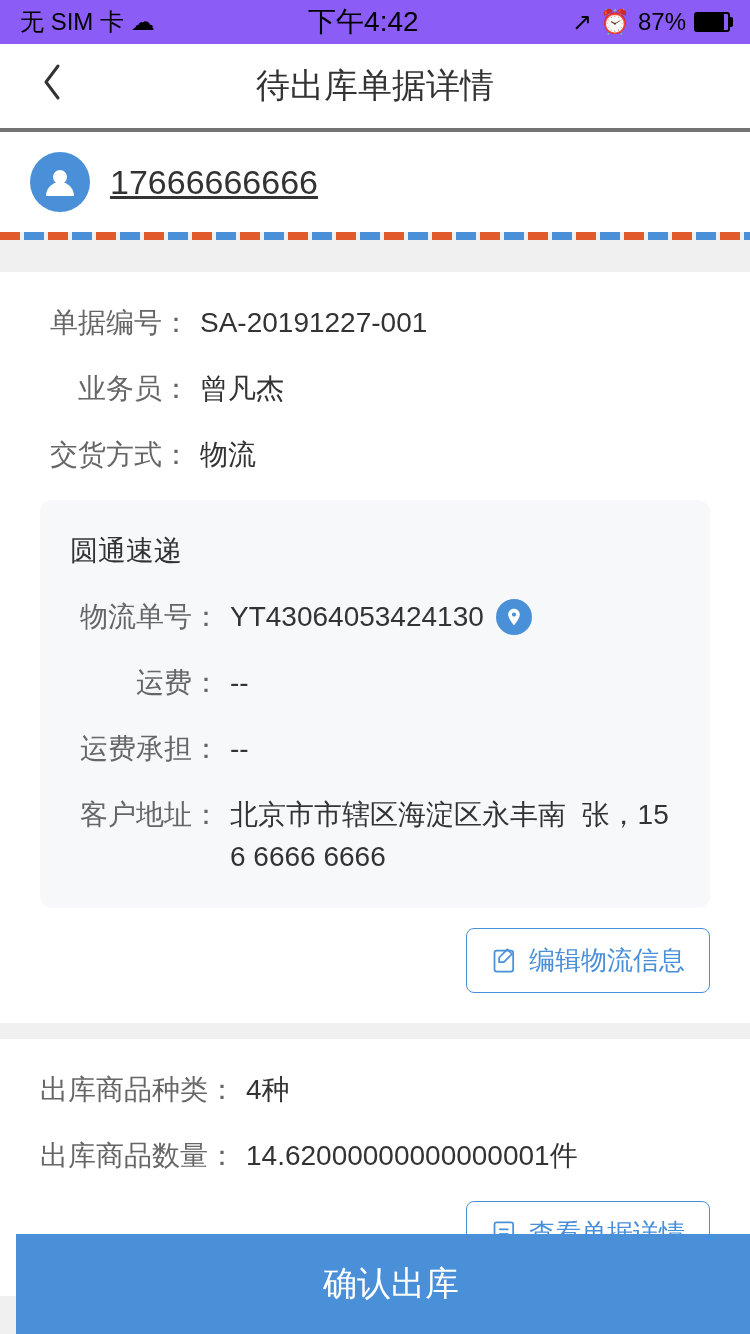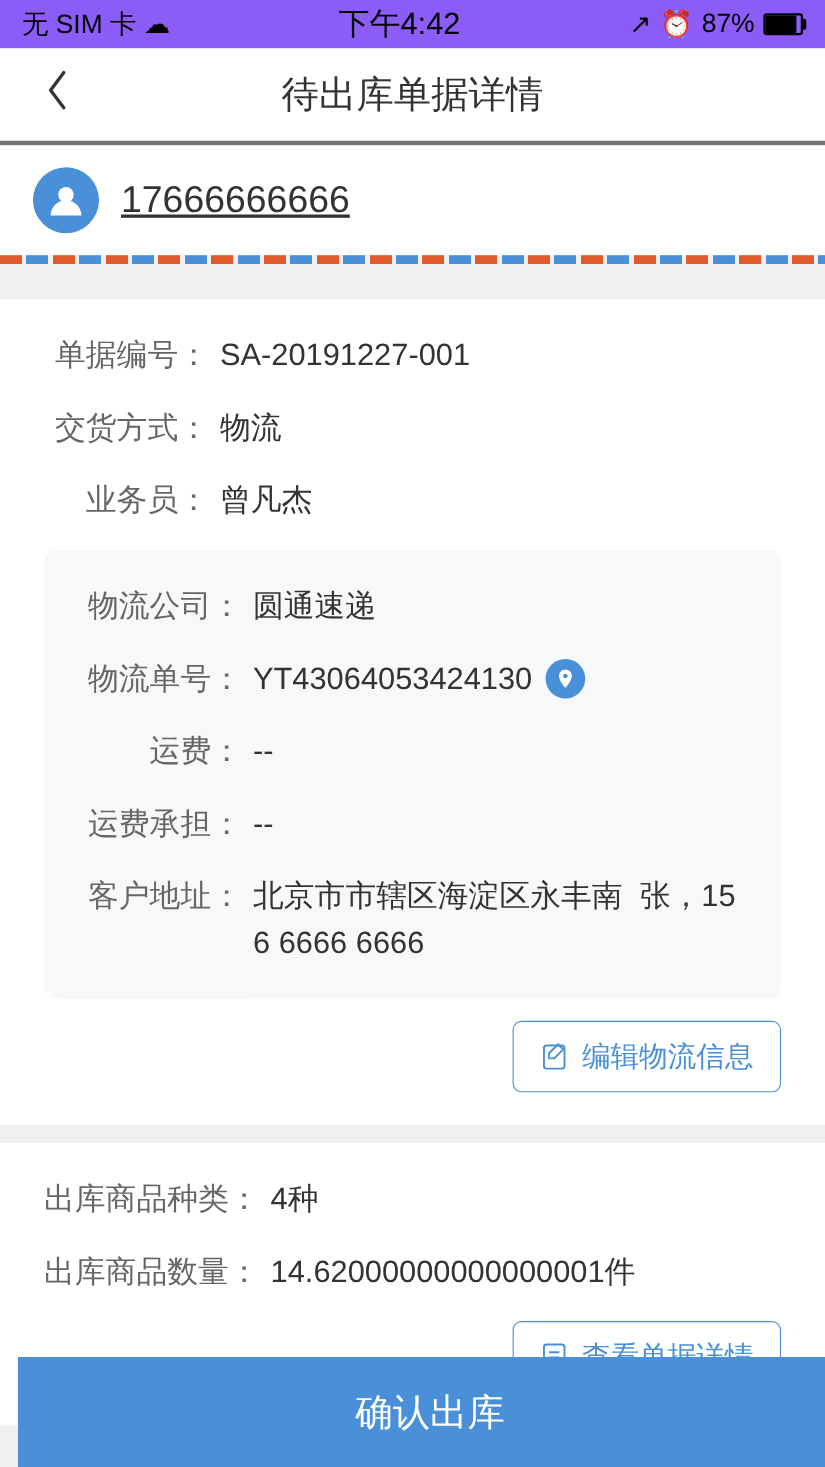--- a/index.html
+++ b/index.html
@@ -274,31 +274,30 @@
   </div>
 
   <div class="dashed-separator"></div>
 
   <div class="section">
     <div class="info-row">
       <span class="info-label">单据编号：</span>
       <span class="info-value">SA-20191227-001</span>
     </div>
     <div class="info-row">
+      <span class="info-label">业务员：</span>
+      <span class="info-value">曾凡杰</span>
+    </div>
+    <div class="info-row">
       <span class="info-label">交货方式：</span>
       <span class="info-value">物流</span>
     </div>
-    <div class="info-row">
-      <span class="info-label">业务员：</span>
-      <span class="info-value">曾凡杰</span>
-    </div>
 
     <div class="logistics-box">
       <div class="logistics-row">
-        <span class="logistics-label">物流公司：</span>
         <span class="logistics-value">圆通速递</span>
       </div>
       <div class="logistics-row">
         <span class="logistics-label">物流单号：</span>
         <span class="logistics-value">
           <span>YT43064053424130</span>
           <span class="track-icon">
             <svg viewBox="0 0 24 24">
               <path d="M12 2C8.13 2 5 5.13 5 9c0 5.25 7 13 7 13s7-7.75 7-13c0-3.87-3.13-7-7-7zm0 9.5c-1.38 0-2.5-1.12-2.5-2.5s1.12-2.5 2.5-2.5 2.5 1.12 2.5 2.5-1.12 2.5-2.5 2.5z"></path>
             </svg>

